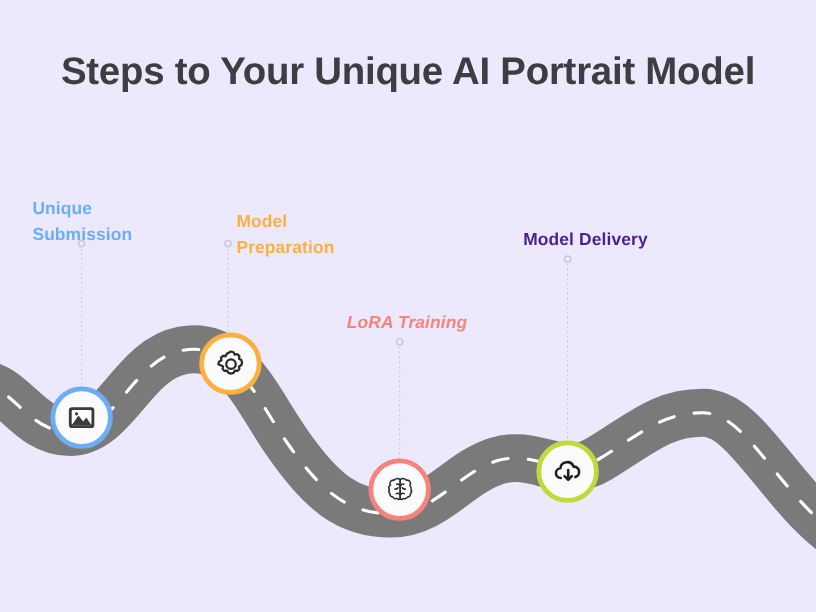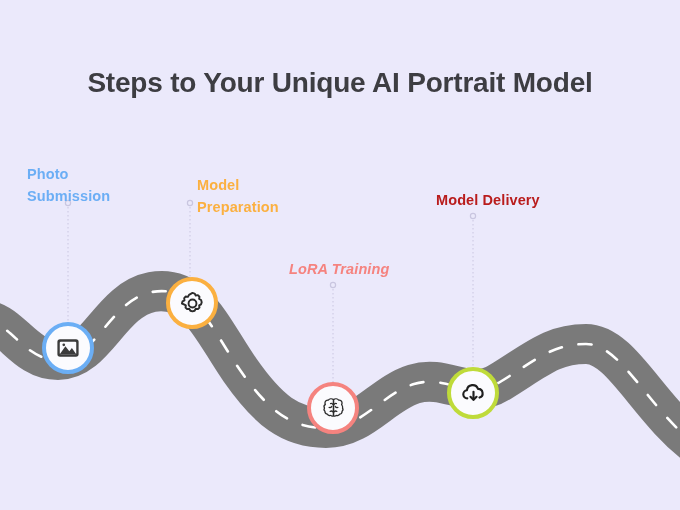--- a/index.html
+++ b/index.html
@@ -25,26 +25,25 @@
   #title-block {
     position: absolute;
     top: 45px;
     left: 0;
     width: 680px;
     text-align: center;
     pointer-events: none;
   }
   .title-line {
     display: block;
-    font-size: 28px;
+    font-size: 32px;
     font-weight: bold;
     color: #3d3d42;
     letter-spacing: -0.2px;
     line-height: 28px;
-    margin-top: 24px;
   }
 
   
   #road-svg {
     position: absolute;
     top: 0;
     left: 0;
     width: 680px;
     height: 510px;
   }
@@ -117,21 +116,21 @@
       <circle cx="333" cy="285" r="2.6" fill="#ebe9fb" stroke="#c9c6e0" stroke-width="1.2"></circle>
       <line x1="473" y1="216" x2="473" y2="370" stroke="#c9c6e0" stroke-width="1" stroke-dasharray="1.5 2.5"></line>
       <circle cx="473" cy="216" r="2.6" fill="#ebe9fb" stroke="#c9c6e0" stroke-width="1.2"></circle>
     </svg>
 
   <div id="title-block">
     <span class="title-line">Steps to Your Unique AI Portrait Model</span>
   </div>
 
   <div id="steps-layer">
-      <div class="step-label" style="left: 27px; top: 163px; color: rgb(107, 174, 245);">Photo
+      <div class="step-label" style="left: 27px; top: 163px; color: rgb(107, 174, 245);">Unique
 Submission</div>
       <div class="step-marker" style="left: 42px; top: 322px; border: 4px solid rgb(107, 174, 245); background: rgb(251, 251, 254);">
         <span>
           <svg width="26" height="26" viewBox="0 0 24 24">
             <rect x="2.2" y="4" width="19.6" height="16" rx="2.4" fill="#3b3b3b"></rect>
             <rect x="4.4" y="6.2" width="15.2" height="11.6" rx="1" fill="#fbfbfe"></rect>
             <path d="M4.4 17.8 L9.6 10.4 L13.2 15 L15.6 12 L19.6 17.8 Z" fill="#3b3b3b"></path>
             <circle cx="8.1" cy="9.1" r="1.25" fill="#3b3b3b"></circle>
           </svg>
         </span>
@@ -149,21 +148,21 @@
       <div class="step-label" style="left: 289px; top: 258px; color: rgb(245, 131, 127); font-style: italic;">LoRA Training</div>
       <div class="step-marker" style="left: 307px; top: 382px; border: 4px solid rgb(245, 131, 127); background: rgb(251, 251, 254);">
         <span>
           <svg width="27" height="27" viewBox="0 0 24 24" fill="none" stroke="#2b2b2b" stroke-width="1.15" stroke-linecap="round" stroke-linejoin="round">
             <path d="M12 4.1c-1.5-1.1-3.6-.8-4.6.5-1.6-.3-3 .9-3 2.4 0 .5.15.95.4 1.3-1.1.7-1.5 2.2-.8 3.35-.6.9-.45 2.1.4 2.8-.2 1.35.85 2.6 2.25 2.6.5 1.1 1.9 1.6 3 1c.6.7 1.6.85 2.35.35V4.1z"></path>
             <path d="M12 4.1c1.5-1.1 3.6-.8 4.6.5 1.6-.3 3 .9 3 2.4 0 .5-.15.95-.4 1.31.1.7 1.5 2.2.8 3.35.6.9.45 2.1-.4 2.8.2 1.35-.85 2.6-2.25 2.6-.5 1.1-1.9 1.6-3 1c-.6.7-1.6.85-2.35.35V4.1z"></path>
             <path d="M9.4 7.6c.9-.3 1.8.1 2.1.9M8.1 11.1c.9.25 1.9-.15 2.3-.95M9 14.6c.8-.5 1.9-.35 2.5.4M14.6 7.6c-.9-.3-1.8.1-2.1.9M15.9 11.1c-.9.25-1.9-.15-2.3-.95M15 14.6c-.8-.5-1.9-.35-2.5.4"></path>
           </svg>
         </span>
       </div>
-      <div class="step-label" style="left: 436px; top: 189px; color: #b91c1c;">Model Delivery</div>
+      <div class="step-label" style="left: 436px; top: 189px; color: #4c1d95;">Model Delivery</div>
       <div class="step-marker" style="left: 447px; top: 367px; border: 4px solid rgb(191, 219, 58); background: rgb(251, 251, 254);">
         <span>
           <svg width="27" height="27" viewBox="0 0 24 24" fill="none" stroke="#1f1f1f" stroke-width="1.9" stroke-linecap="round" stroke-linejoin="round">
             <path d="M6.5 16.3a3.6 3.6 0 0 1-.35-7.18 5.1 5.1 0 0 1 9.85-1.25 3.95 3.95 0 0 1 1.3 7.72"></path>
             <path d="M12 10.4v6.9"></path>
             <path d="M9.3 14.9 12 17.6l2.7-2.7"></path>
           </svg>
         </span>
       </div>
     </div>

